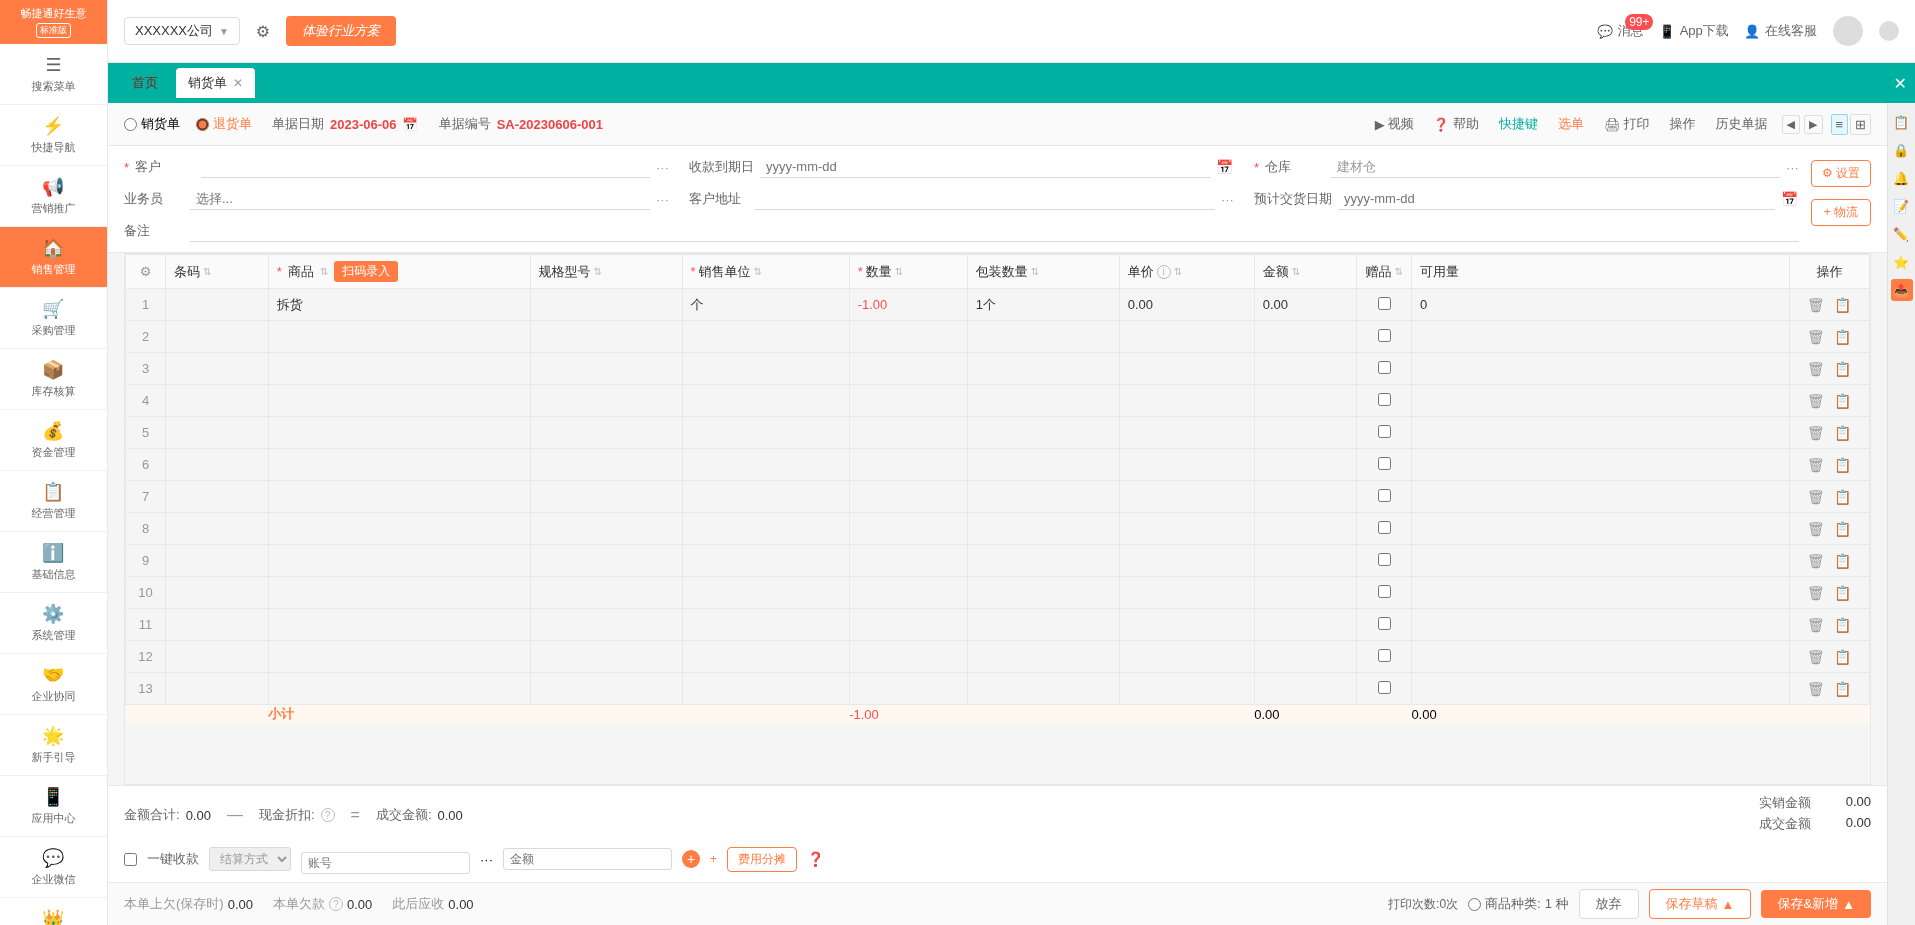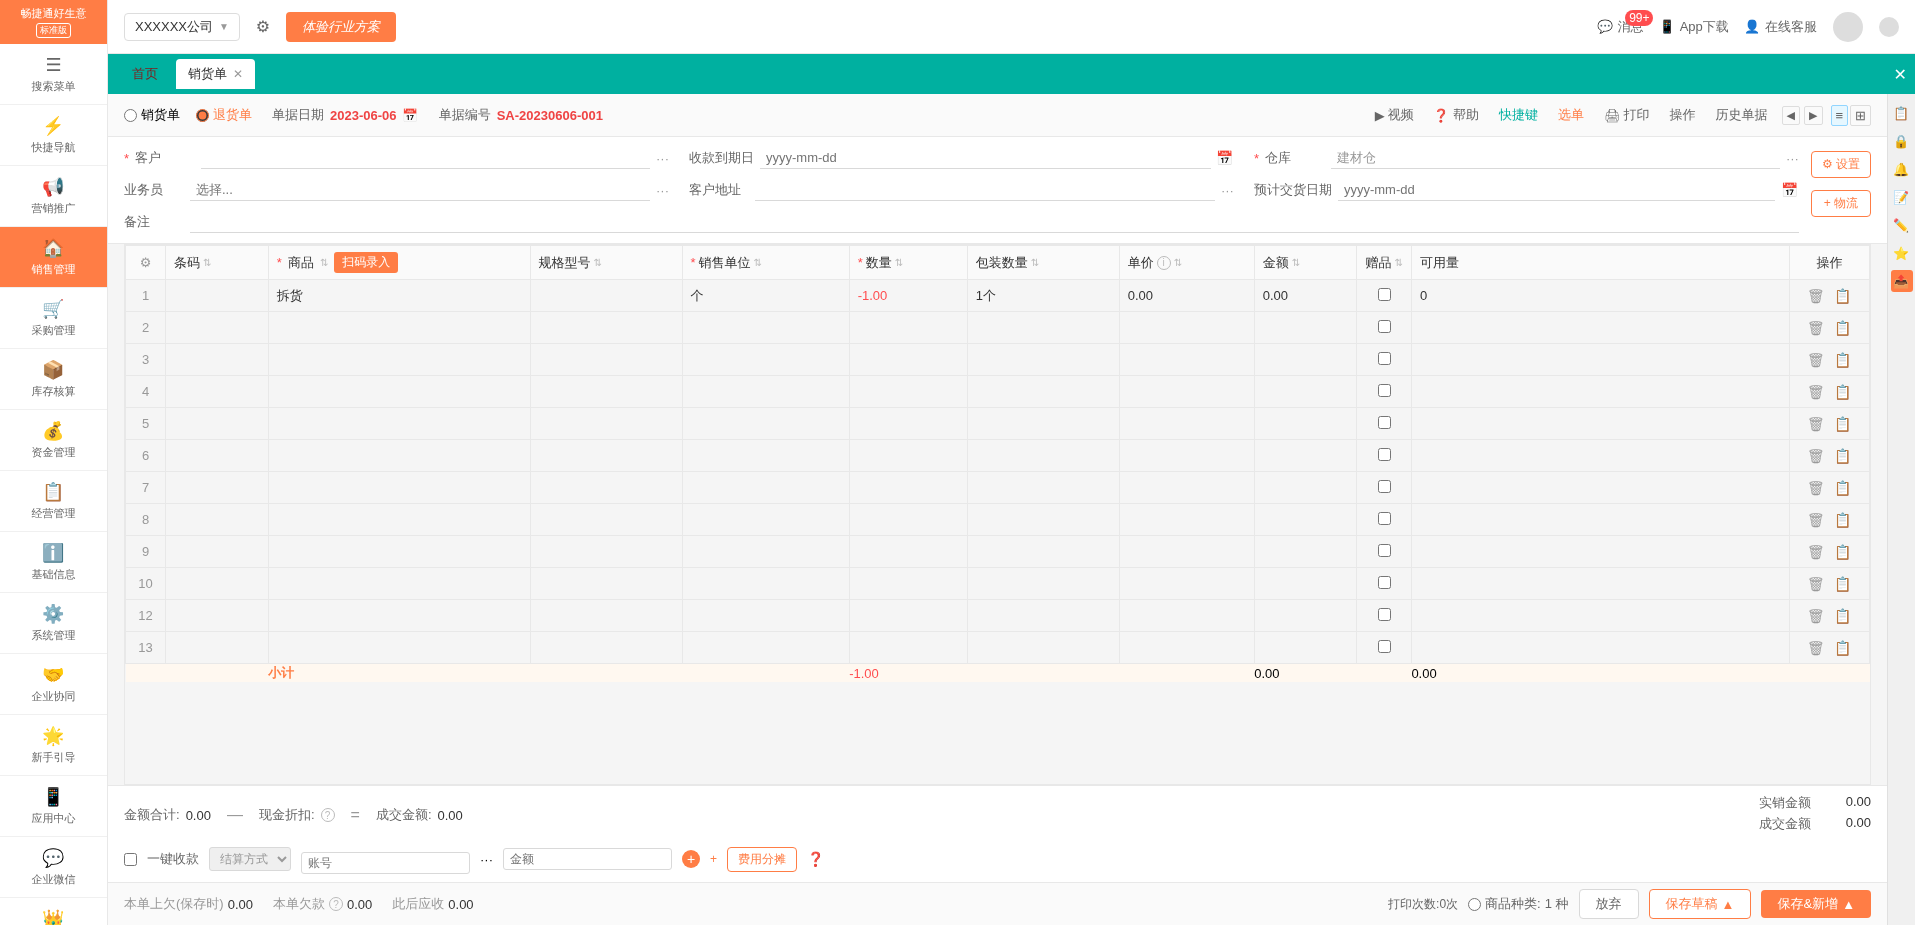--- a/index.html
+++ b/index.html
@@ -12,21 +12,21 @@
     .sidebar-logo-badge { font-size: 9px; color: #fff; border: 1px solid #fff; border-radius: 3px; padding: 0 3px; margin-top: 2px; display: inline-block; }
     .sidebar-item { display: flex; flex-direction: column; align-items: center; padding: 10px 5px; cursor: pointer; color: #666; border-bottom: 1px solid #f0f0f0; }
     .sidebar-item.active { background: #ff7d45; color: #fff; }
     .sidebar-item .icon { font-size: 18px; margin-bottom: 3px; }
     .sidebar-item .label { font-size: 11px; }
 
     
     .main { flex: 1; display: flex; flex-direction: column; overflow: hidden; }
 
     
-    .top-header { height: 54px; background: #fff; display: flex; align-items: center; padding: 0 16px; border-bottom: 1px solid #e8e8e8; justify-content: space-between; }
+    .top-header { height: 63px; background: #fff; display: flex; align-items: center; padding: 0 16px; border-bottom: 1px solid #e8e8e8; justify-content: space-between; }
     .top-header-left { display: flex; align-items: center; gap: 8px; }
     .company-select { display: flex; align-items: center; gap: 6px; border: 1px solid #ddd; border-radius: 4px; padding: 4px 10px; cursor: pointer; font-size: 13px; color: #333; }
     .company-select .arrow { font-size: 10px; color: #999; }
     .settings-btn { width: 30px; height: 30px; display: flex; align-items: center; justify-content: center; cursor: pointer; color: #666; font-size: 16px; }
     .trial-btn { background: #ff7d45; color: #fff; border: none; border-radius: 4px; padding: 6px 16px; cursor: pointer; font-size: 13px; font-style: italic; }
     .top-header-right { display: flex; align-items: center; gap: 16px; color: #666; font-size: 13px; }
     .notification-btn { position: relative; cursor: pointer; display: flex; align-items: center; gap: 4px; }
     .badge { position: absolute; top: -8px; right: -10px; background: #ff4d4f; color: #fff; border-radius: 10px; font-size: 12px; padding: 1px 4px; }
     .top-right-item { cursor: pointer; display: flex; align-items: center; gap: 4px; }
     .avatar { width: 30px; height: 30px; border-radius: 50%; background: #ddd; }
@@ -580,20 +580,37 @@
     <td></td>
     <td></td>
     <td class="col-checkbox"><input type="checkbox" style="accent-color: rgb(255, 125, 69);"></td>
     <td></td>
     <td class="col-ops">
       <span class="op-icon">🗑</span>
       <span class="op-icon">📋</span>
     </td>
   </tr>
                 <tr>
+    <td class="col-num">11</td>
+    <td></td>
+    <td></td>
+    <td></td>
+    <td></td>
+    <td class=""></td>
+    <td></td>
+    <td></td>
+    <td></td>
+    <td class="col-checkbox"><input type="checkbox" style="accent-color: rgb(255, 125, 69);"></td>
+    <td></td>
+    <td class="col-ops">
+      <span class="op-icon">🗑</span>
+      <span class="op-icon">📋</span>
+    </td>
+  </tr>
+                <tr>
     <td class="col-num">12</td>
     <td></td>
     <td></td>
     <td></td>
     <td></td>
     <td class=""></td>
     <td></td>
     <td></td>
     <td></td>
     <td class="col-checkbox"><input type="checkbox" style="accent-color: rgb(255, 125, 69);"></td>

